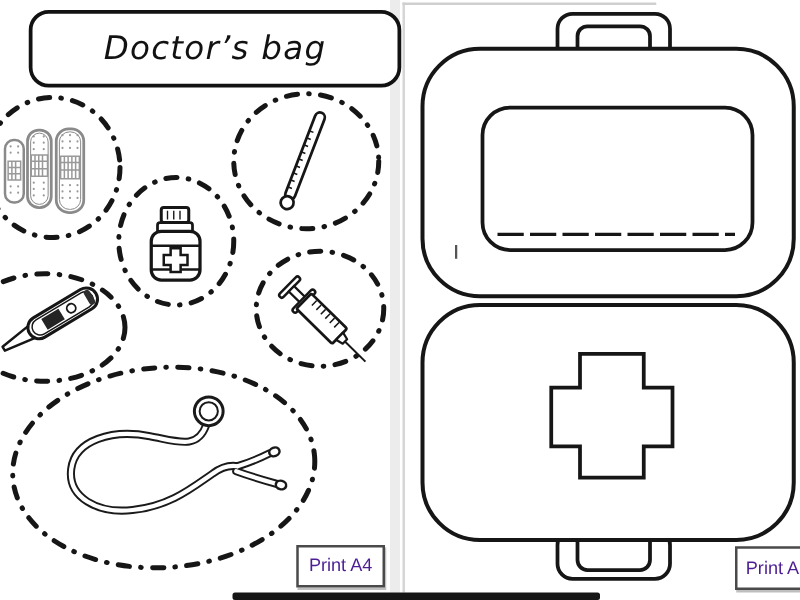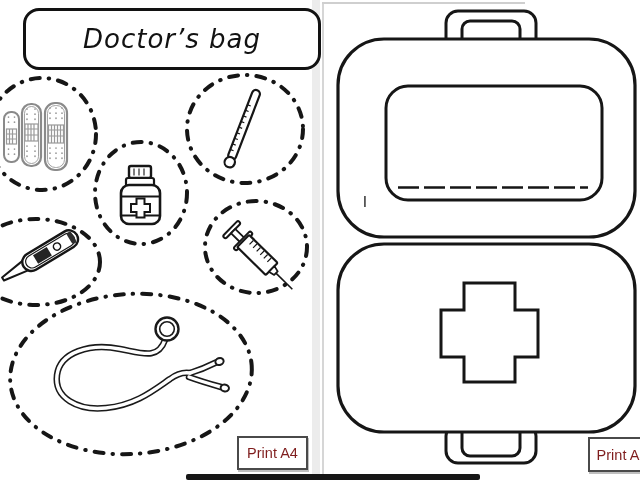--- a/index.html
+++ b/index.html
@@ -7,21 +7,21 @@
           font-family:"Liberation Sans", sans-serif;}
   .abs{position:absolute;}
   #art{position:absolute;left:0;top:0;z-index:2;}
   .furniture{z-index:1;}
   .overlay{z-index:3;}
   #title-box{left:2px;top:8px;width:292px;height:56px;border:3px solid #121212;border-radius:16px;
              display:flex;align-items:center;justify-content:center;background:#fff;margin-left:21px;}
   .script-text{font-family:"DejaVu Sans", sans-serif;font-style:italic;color:#121212;}
   #title-box .script-text{font-size:26px;letter-spacing:1px;}
   #name-label{left:386px;top:101px;width:216px;text-align:center;font-size:27px;letter-spacing:2px;}
-  .print-btn{border:2px solid #4a4a4a;background:#fff;color:#7f1d1d;display:flex;align-items:center;
+  .print-btn{border:2px solid #4a4a4a;background:#fff;color:#4c1d95;display:flex;align-items:center;
              justify-content:center;font-size:14.5px;box-shadow:1px 2px 0 rgba(0,0,0,0.25);}
   #print-a4{left:237px;top:436px;width:67px;height:30px;}
   #print-a3{left:588px;top:437px;width:64px;height:31px;}
   #gutter{left:312px;top:0;width:8px;height:480px;background:#ececec;}
   #a3-left-border{left:322px;top:2px;width:2px;height:472px;background:#d6d6d6;}
   #a3-top-border{left:322px;top:2px;width:203px;height:2px;background:#cfcfcf;}
   #bottom-bar{left:186px;top:474px;width:294px;height:6px;background:#161616;border-radius:2px;}
 </style>
 </head>
 <body>

